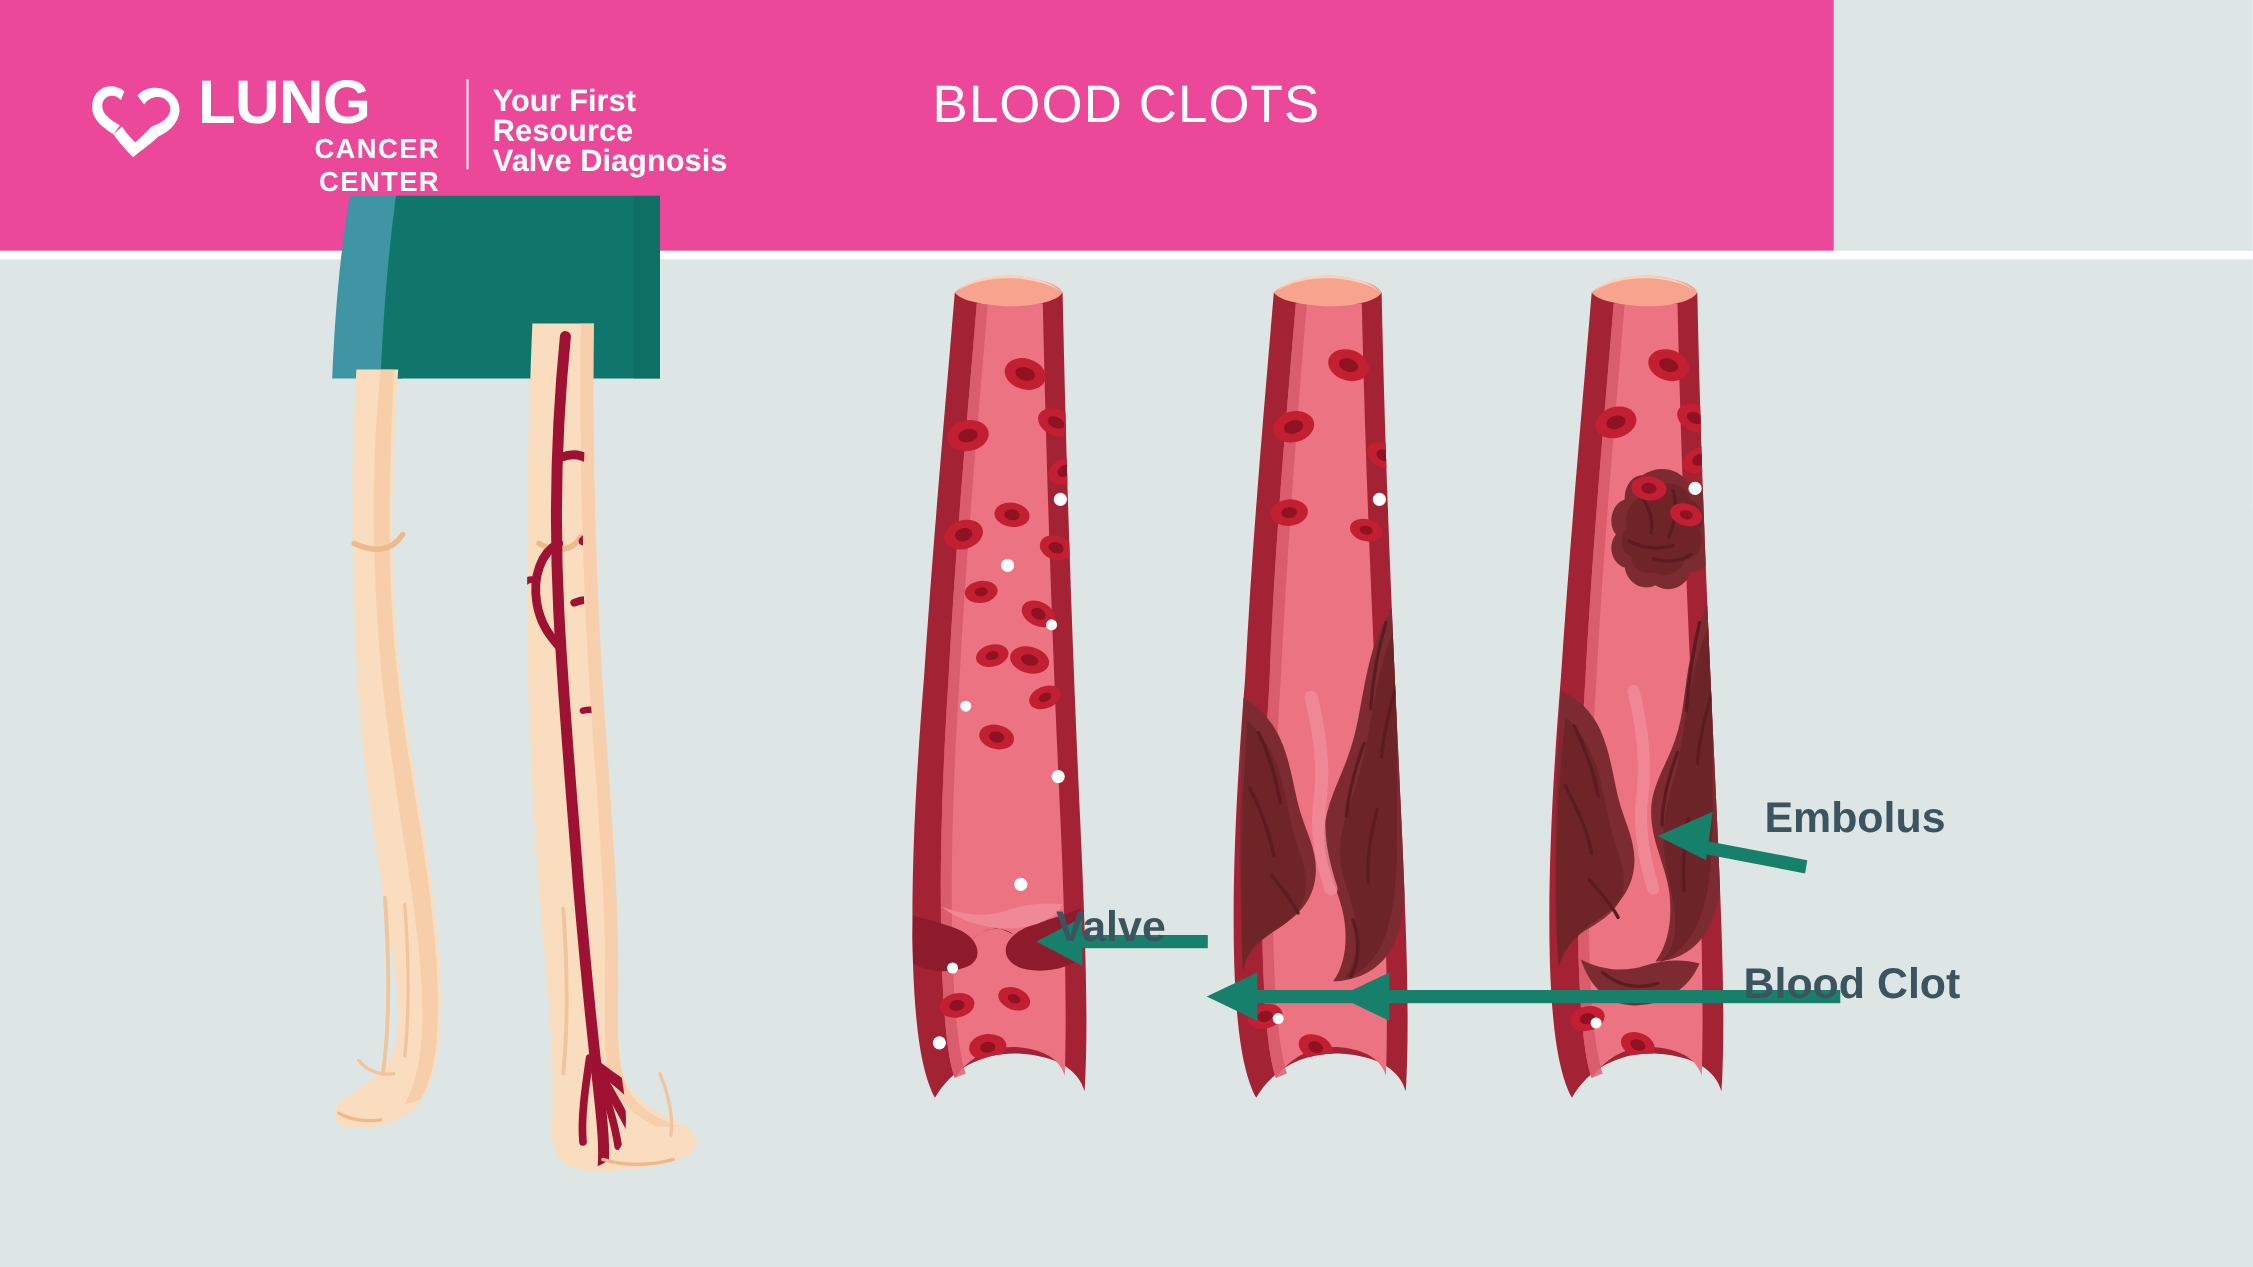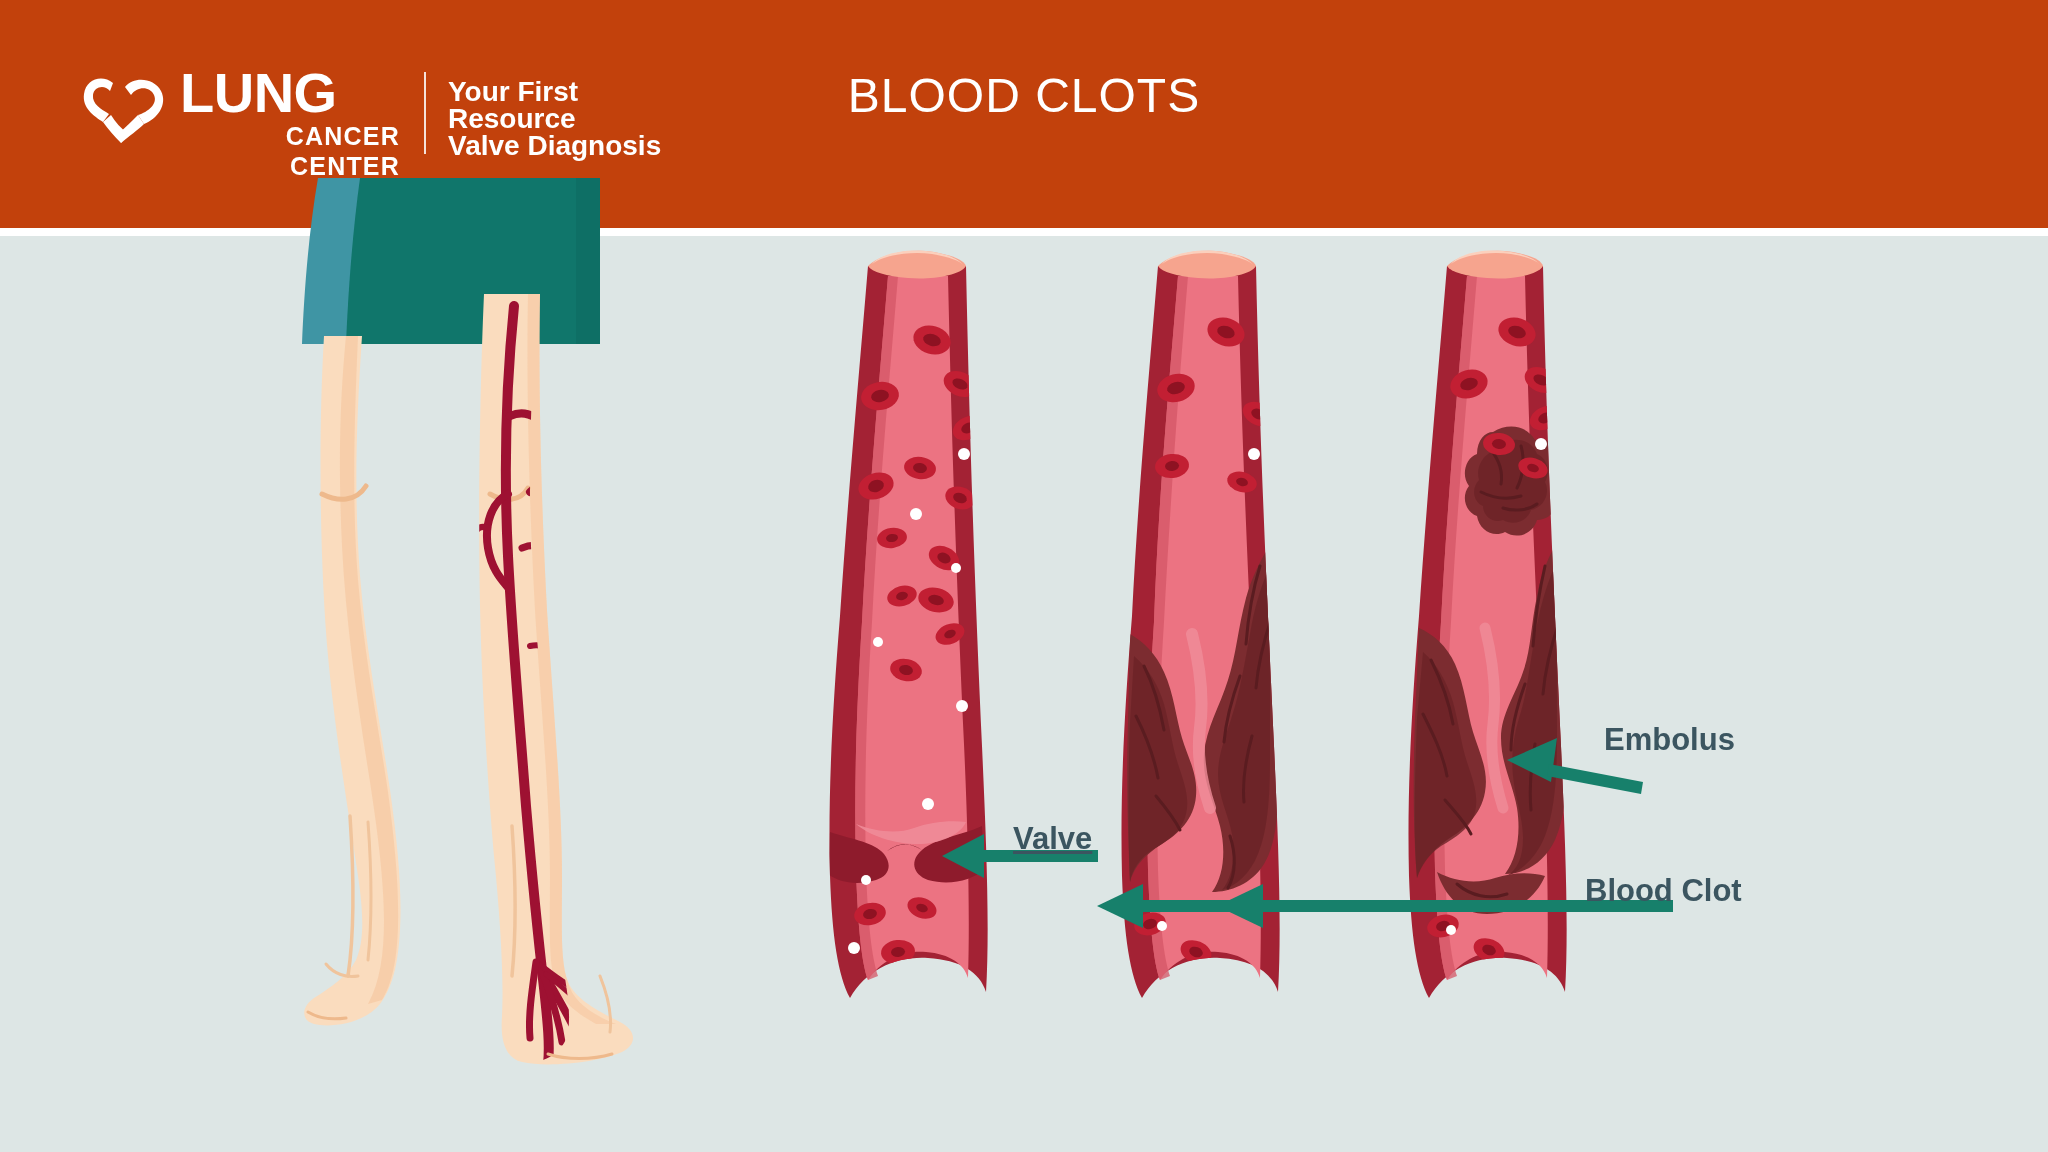--- a/index.html
+++ b/index.html
@@ -13,23 +13,23 @@
     height: 1152px;
     overflow: hidden;
     background: #dde6e5;
     font-family: "Liberation Sans", sans-serif;
   }
 
   
   #header {
     position: absolute;
     left: 0; top: 0;
-    width: 2048px;
+    width: 1667px;
     height: 228px;
-    background: #c2410c;
+    background: #ec4899;
   }
   #header-rule {
     position: absolute;
     left: 0; top: 228px;
     width: 2048px;
     height: 8px;
     background: #ffffff;
   }
 
   #logo-block {
@@ -108,26 +108,26 @@
     height: 916px;
     background: #dde6e5;
   }
 
   .figure-svg { position: absolute; display: block; }
 
   
   .callout-label {
     position: absolute;
     color: #3b5560;
-    font-size: 31px;
+    font-size: 39px;
     font-weight: bold;
     white-space: nowrap;
     font-family: "Liberation Sans", sans-serif;
   }
-  #label-valve   { left: 1013px; top: 585px; text-decoration: underline; }
+  #label-valve   { left: 960px; top: 585px; }
   #label-embolus { left: 1604px; top: 486px; }
   #label-clot    { left: 1585px; top: 637px; }
 </style>
 </head>
 <body>
 
 <div id="page">
 
   <div id="header">
 

